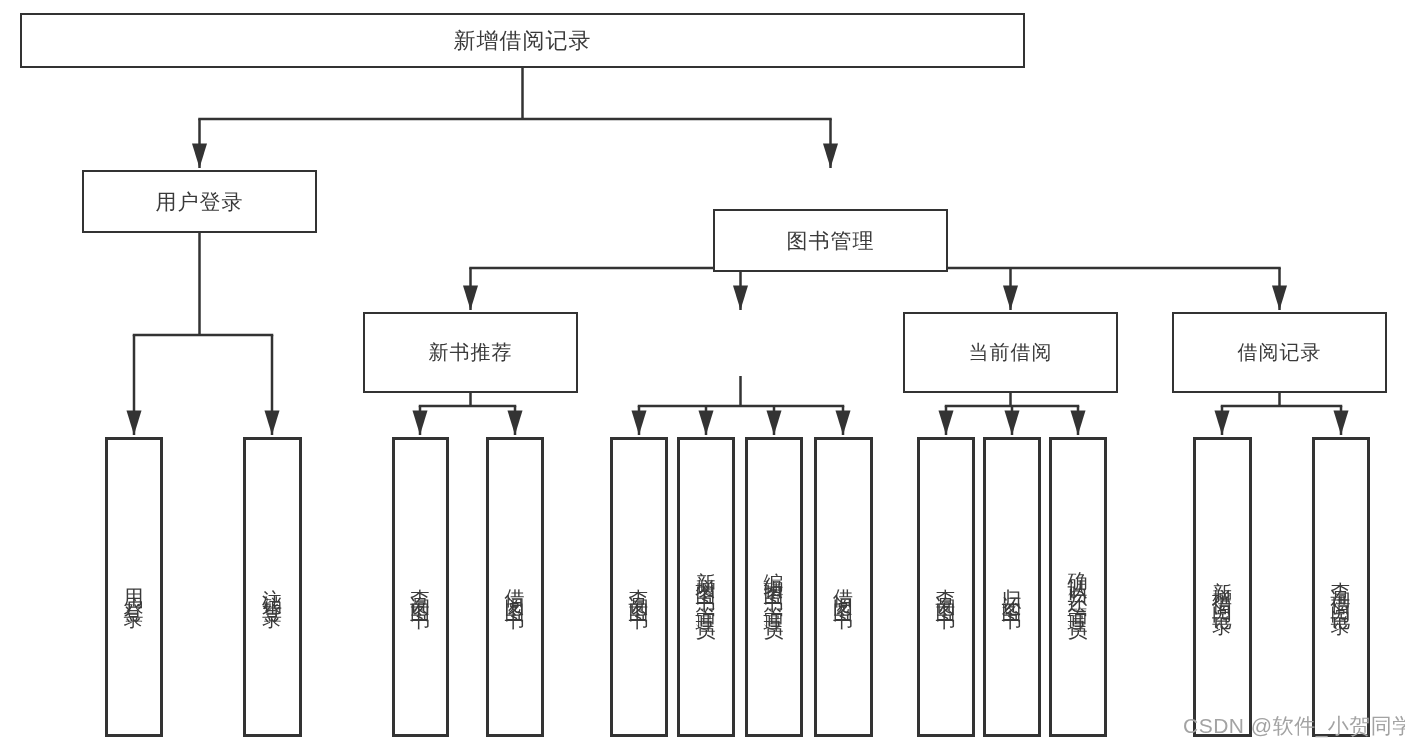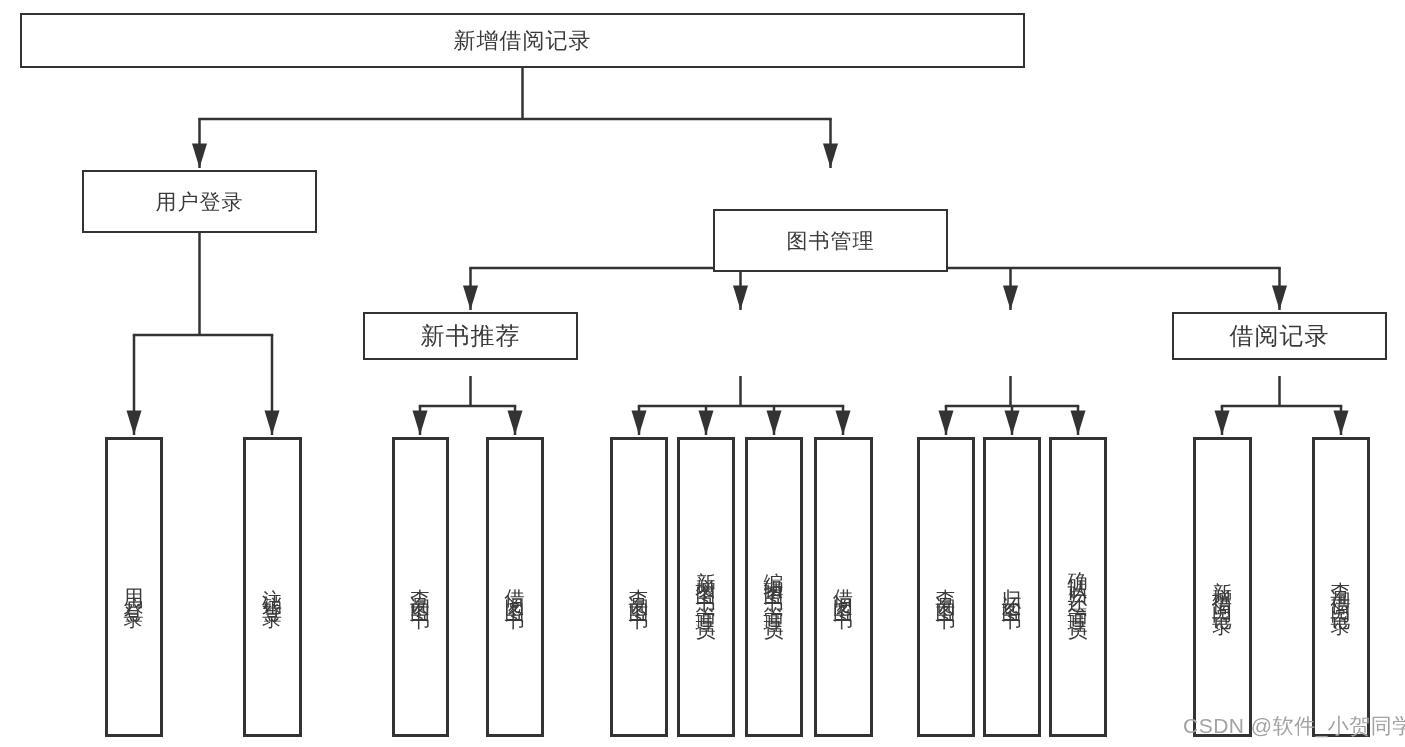--- a/index.html
+++ b/index.html
@@ -31,21 +31,21 @@
     z-index:1;
   }
   .node .lbl{
     white-space:nowrap;
     letter-spacing:1px;
   }
   .root{left:20px;top:13px;width:1005px;height:55px;font-size:22px;}
   .l2{top:170px;width:235px;height:63px;font-size:21px;}
   .l2a{left:82px;}
   .l2b{left:713px;margin-top:39px;}
-  .l3{top:312px;width:215px;height:48px;font-size:24px;}
+  .l3{top:312px;width:215px;height:81px;font-size:20px;}
   .g0{left:363px;} .g1{left:633px;} .g2{left:903px;} .g3{left:1172px;}
   .leaf{
     top:437px;height:300px;width:58px;
     border-width:3px;
     font-size:20px;
   }
   .leaf .lbl{
     writing-mode:vertical-rl;
     letter-spacing:7px;
     line-height:1;
@@ -120,20 +120,23 @@
   <div class="node l2 l2a">
     <span class="lbl">用户登录</span>
   </div>
   <div class="node l2 l2b">
     <span class="lbl">图书管理</span>
   </div>
 
   <div class="node l3 g0">
     <span class="lbl">新书推荐</span>
   </div>
+  <div class="node l3 g2">
+    <span class="lbl">当前借阅</span>
+  </div>
   <div class="node l3 g3">
     <span class="lbl">借阅记录</span>
   </div>
 
   <div class="node leaf" style="left:105px;">
     <span class="lbl">用户登录</span>
   </div>
   <div class="node leaf" style="left:243px;width:59px;">
     <span class="lbl">注销登录</span>
   </div>

